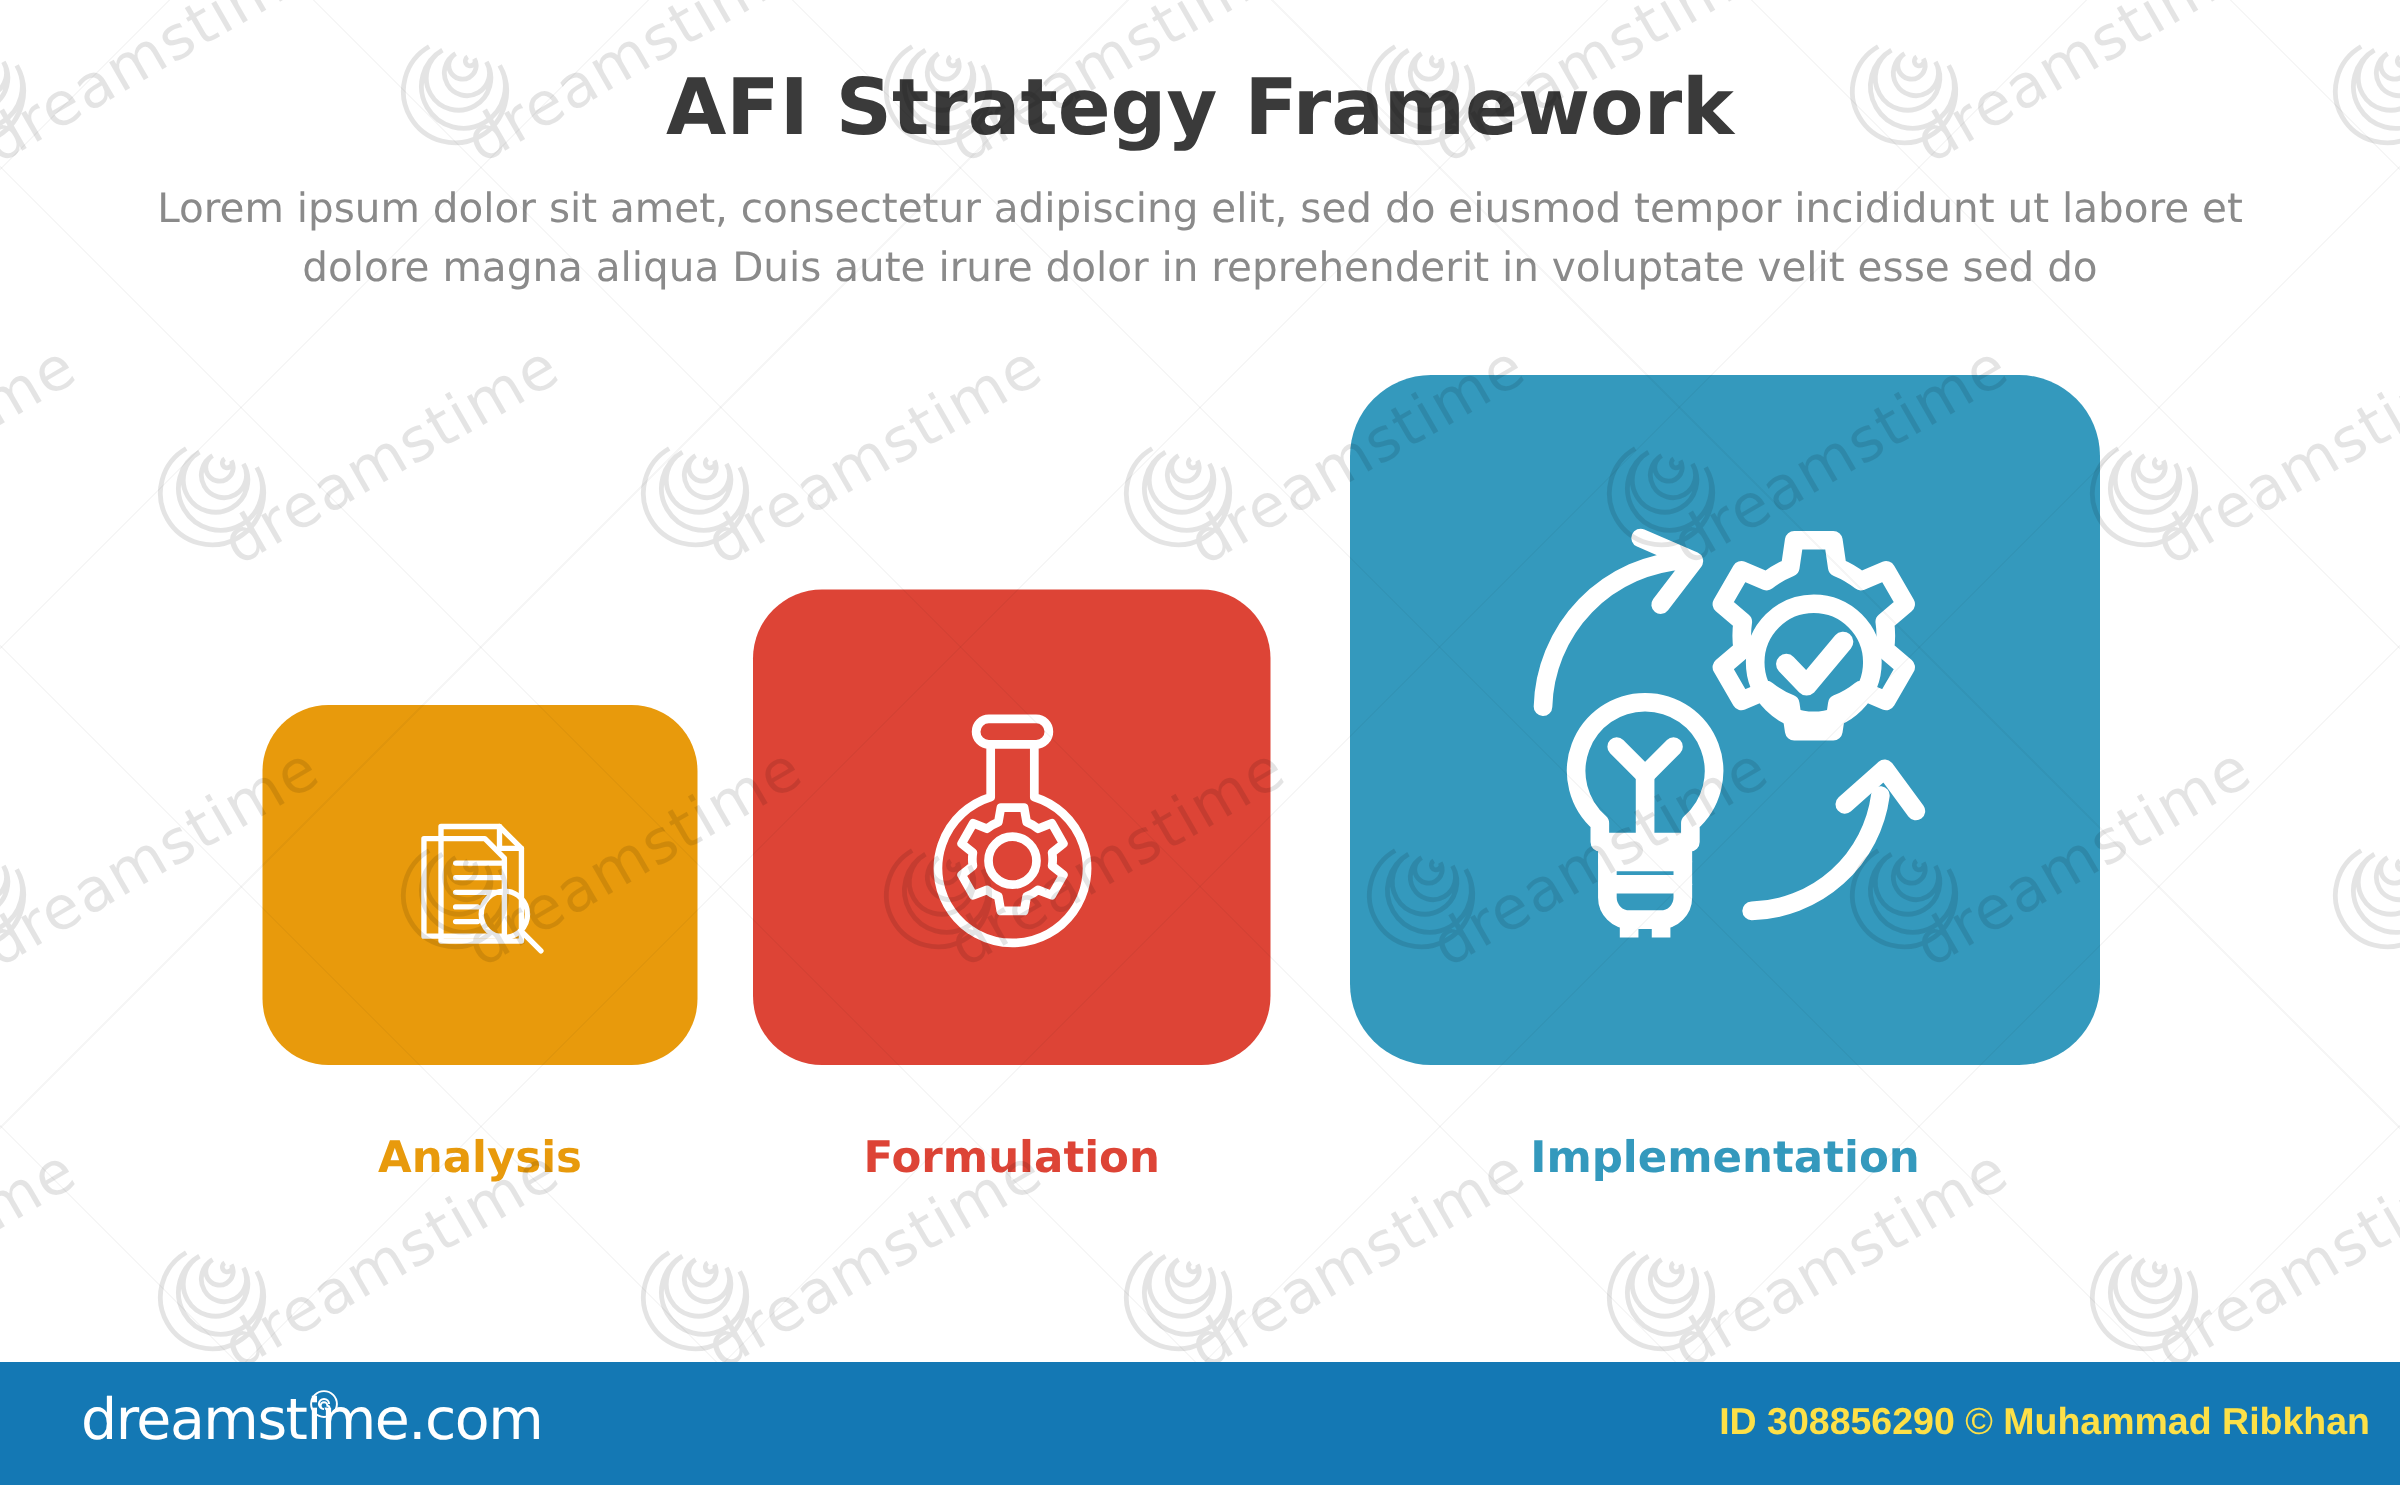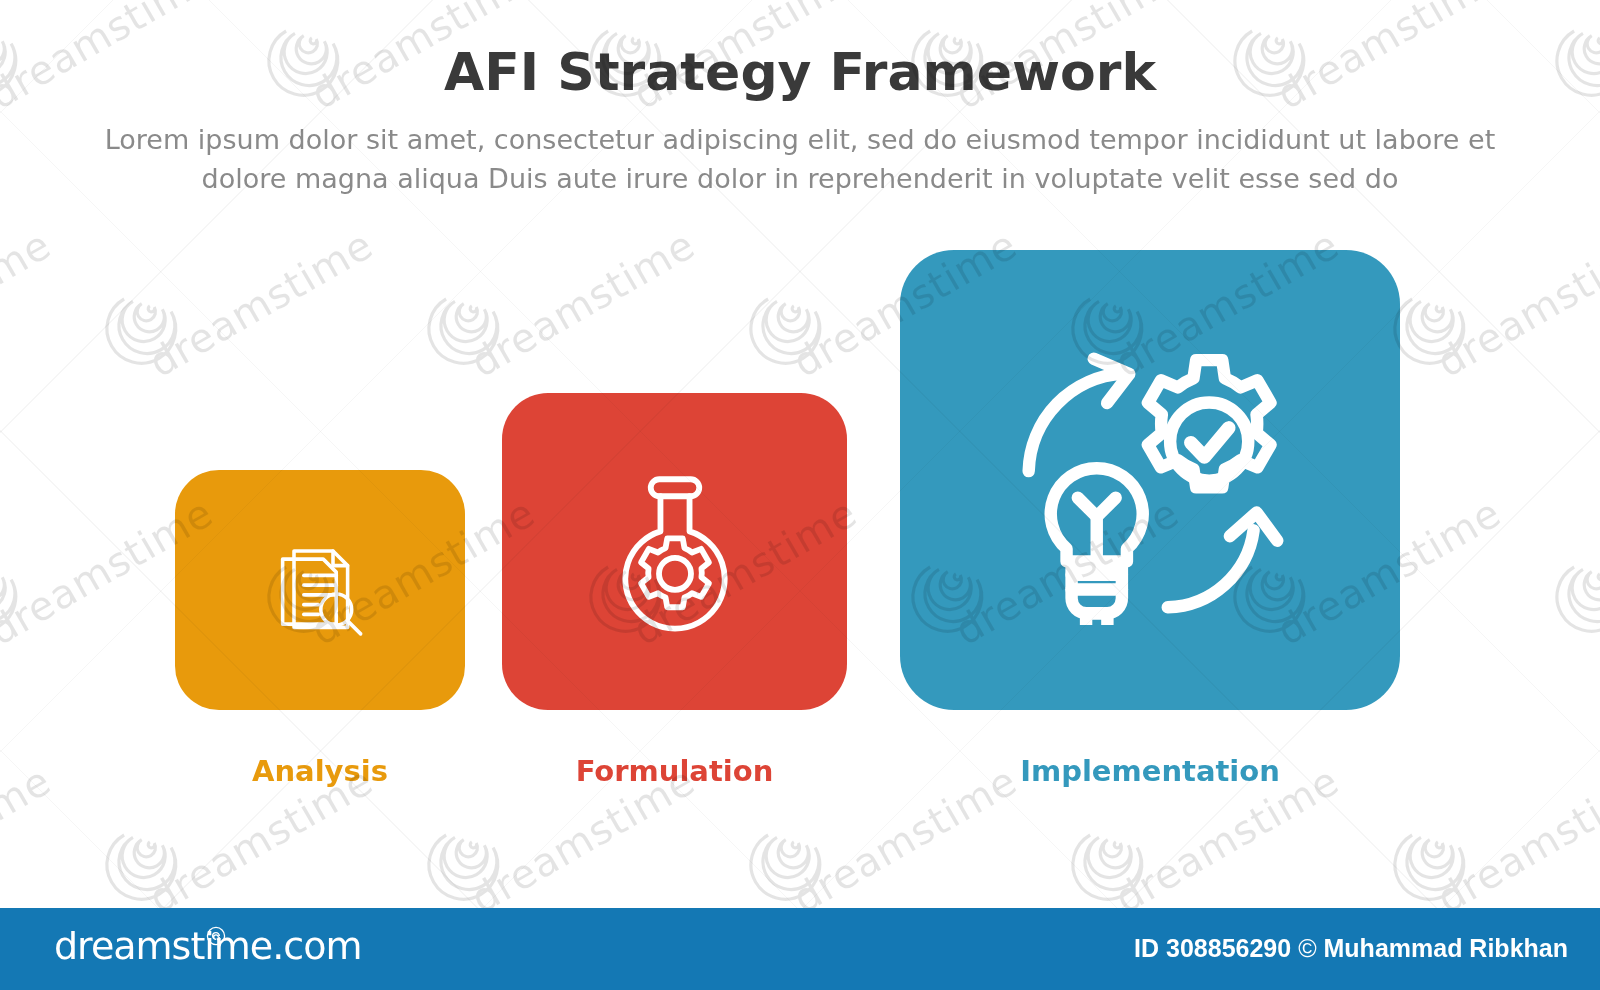--- a/index.html
+++ b/index.html
@@ -163,26 +163,26 @@
   }
   .ds-reg {
     position: absolute;
     left: 152px;
     top: 2px;
     width: 20px;
     height: 20px;
   }
   .credit {
     position: absolute;
-    right: 32px;
+    right: 20px;
     top: 26px;
     font-family: "Liberation Sans", sans-serif;
     font-size: 25px;
     font-weight: bold;
-    color: #ffffff;
+    color: #fde047;
     white-space: nowrap;
   }
   .credit .cmark { font-weight: normal; }
 </style>
 </head>
 <body>
 
 <div class="canvas">
 
   <div class="header">

